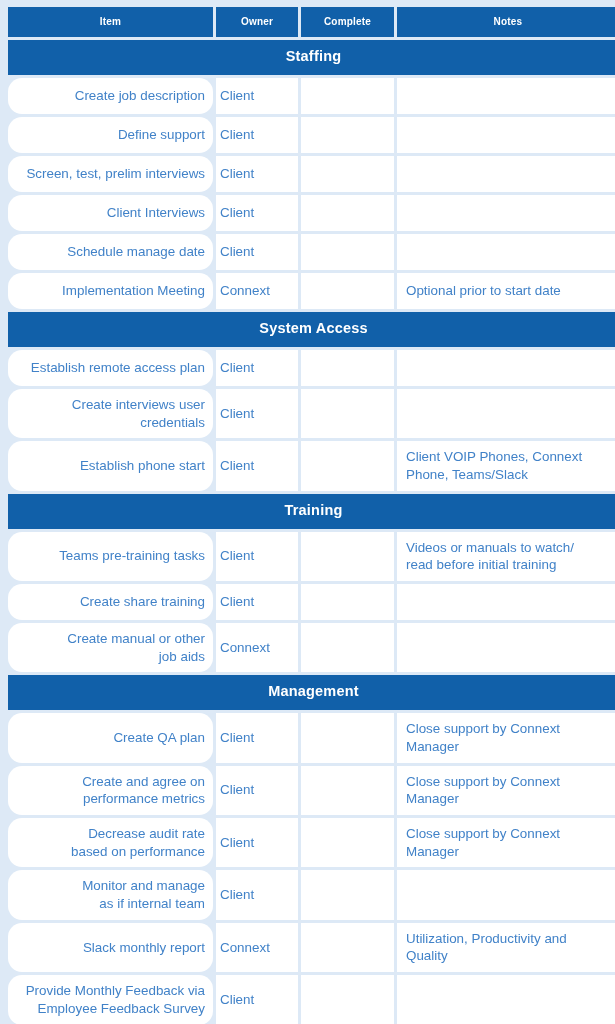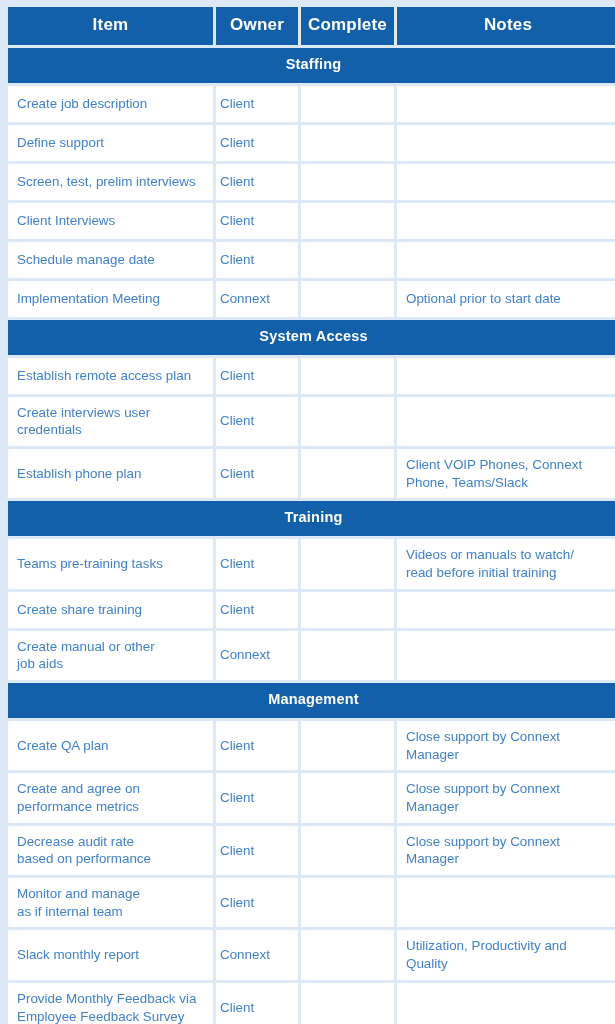--- a/index.html
+++ b/index.html
@@ -27,21 +27,21 @@
     table-layout: fixed;
   }
   col.c-item     { width: 205px; }
   col.c-owner    { width: 82px;  }
   col.c-complete { width: 93px;  }
   col.c-notes    { width: 222px; }
 
   th.head-cell {
     background: #1160a9;
     color: #ffffff;
-    font-size: 17px;
+    font-size: 10px;
     font-weight: bold;
     letter-spacing: 0.2px;
     text-align: center;
     padding: 9px 4px 10px 4px;
     border: 0;
     line-height: 1.1;
   }
   td.section-cell {
     background: #1160a9;
     color: #ffffff;
@@ -54,21 +54,21 @@
   }
   td.cell {
     background: #ffffff;
     color: #4182c8;
     font-size: 13.4px;
     line-height: 1.32;
     padding: 7px 8px 7px 9px;
     vertical-align: middle;
     height: 22px;
   }
-  td.cell.item    { text-align: left; }
+  td.cell.item    { text-align: right; border-radius: 14px; }
   td.cell.owner   { text-align: left; padding-left: 4px; padding-right: 4px; }
   td.cell.complete{ text-align: center; }
   td.cell.notes   { text-align: left; }
   .nowrapline { white-space: pre-line; }
 </style>
 </head>
 <body>
 
 <div id="checklist-root">
   <table class="checklist">
@@ -136,21 +136,21 @@
           <td class="cell notes nowrapline"></td>
         </tr>
         <tr>
           <td class="cell item nowrapline">Create interviews user
 credentials</td>
           <td class="cell owner nowrapline">Client</td>
           <td class="cell complete nowrapline"></td>
           <td class="cell notes nowrapline"></td>
         </tr>
         <tr>
-          <td class="cell item nowrapline">Establish phone plan</td>
+          <td class="cell item nowrapline">Establish phone start</td>
           <td class="cell owner nowrapline">Client</td>
           <td class="cell complete nowrapline"></td>
           <td class="cell notes nowrapline">Client VOIP Phones, Connext
 Phone, Teams/Slack</td>
         </tr>
         <tr>
           <td class="section-cell" colspan="4">Training</td>
         </tr>
         <tr>
           <td class="cell item nowrapline">Teams pre-training tasks</td>

